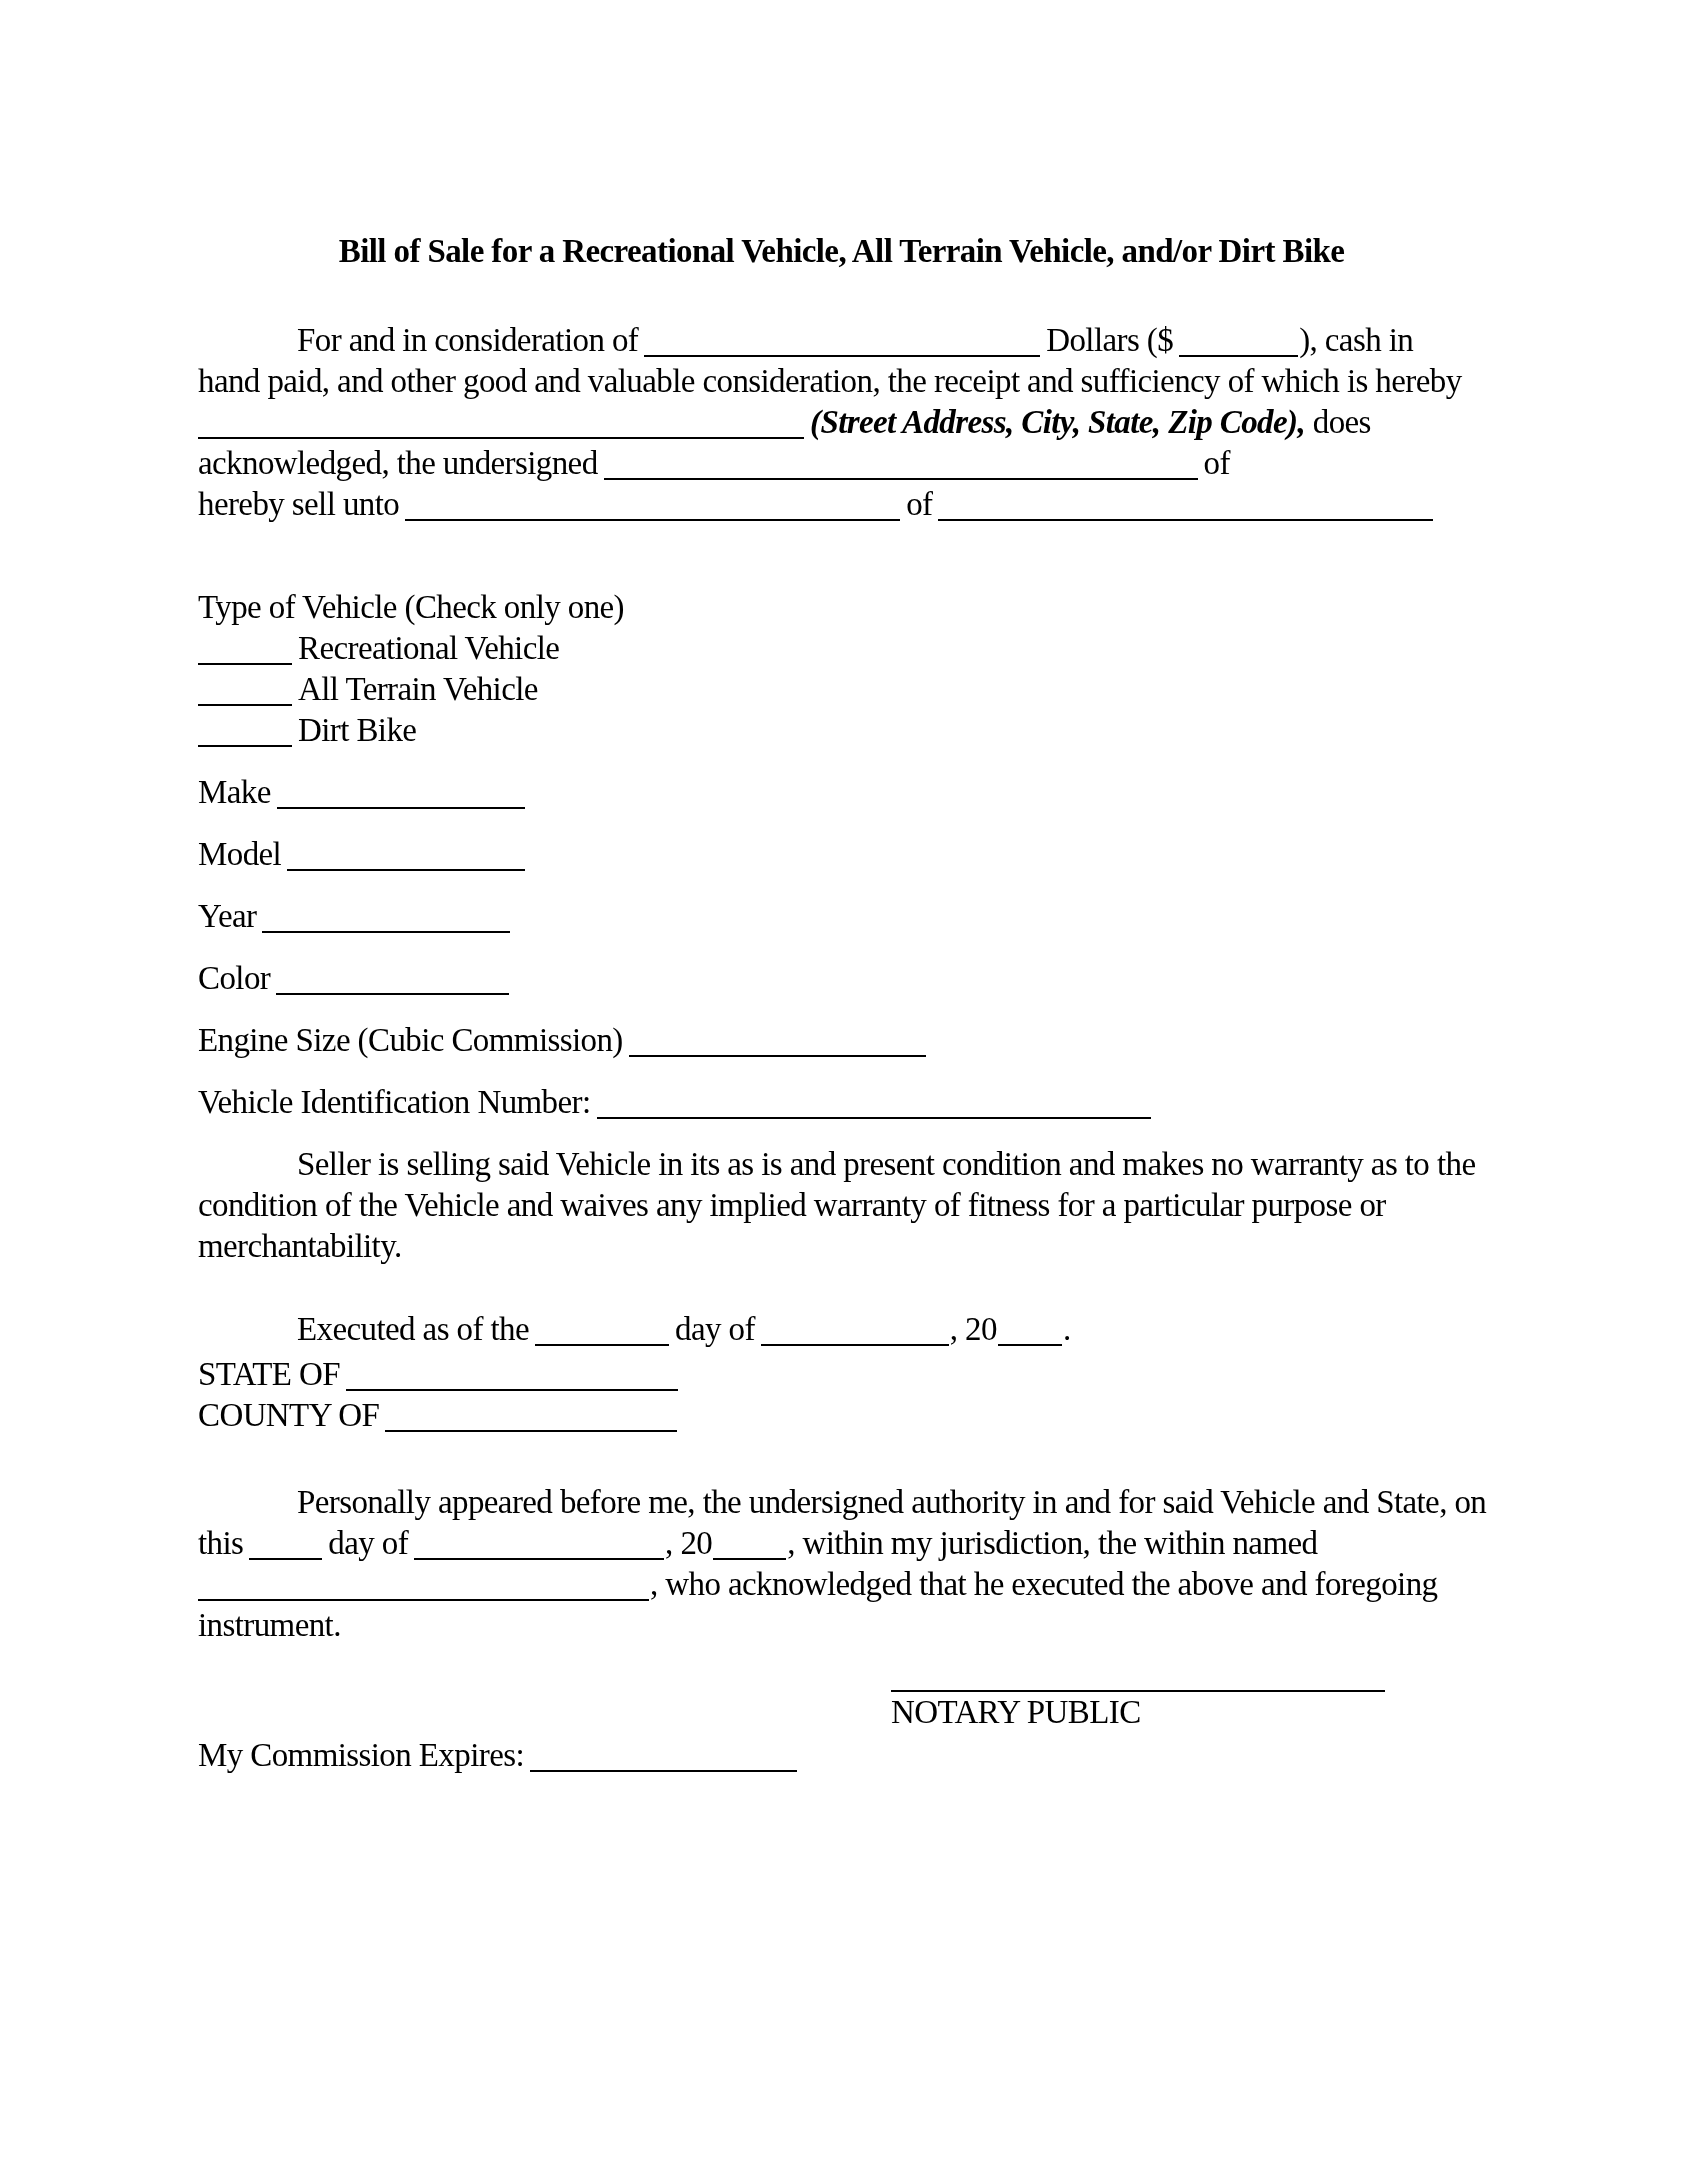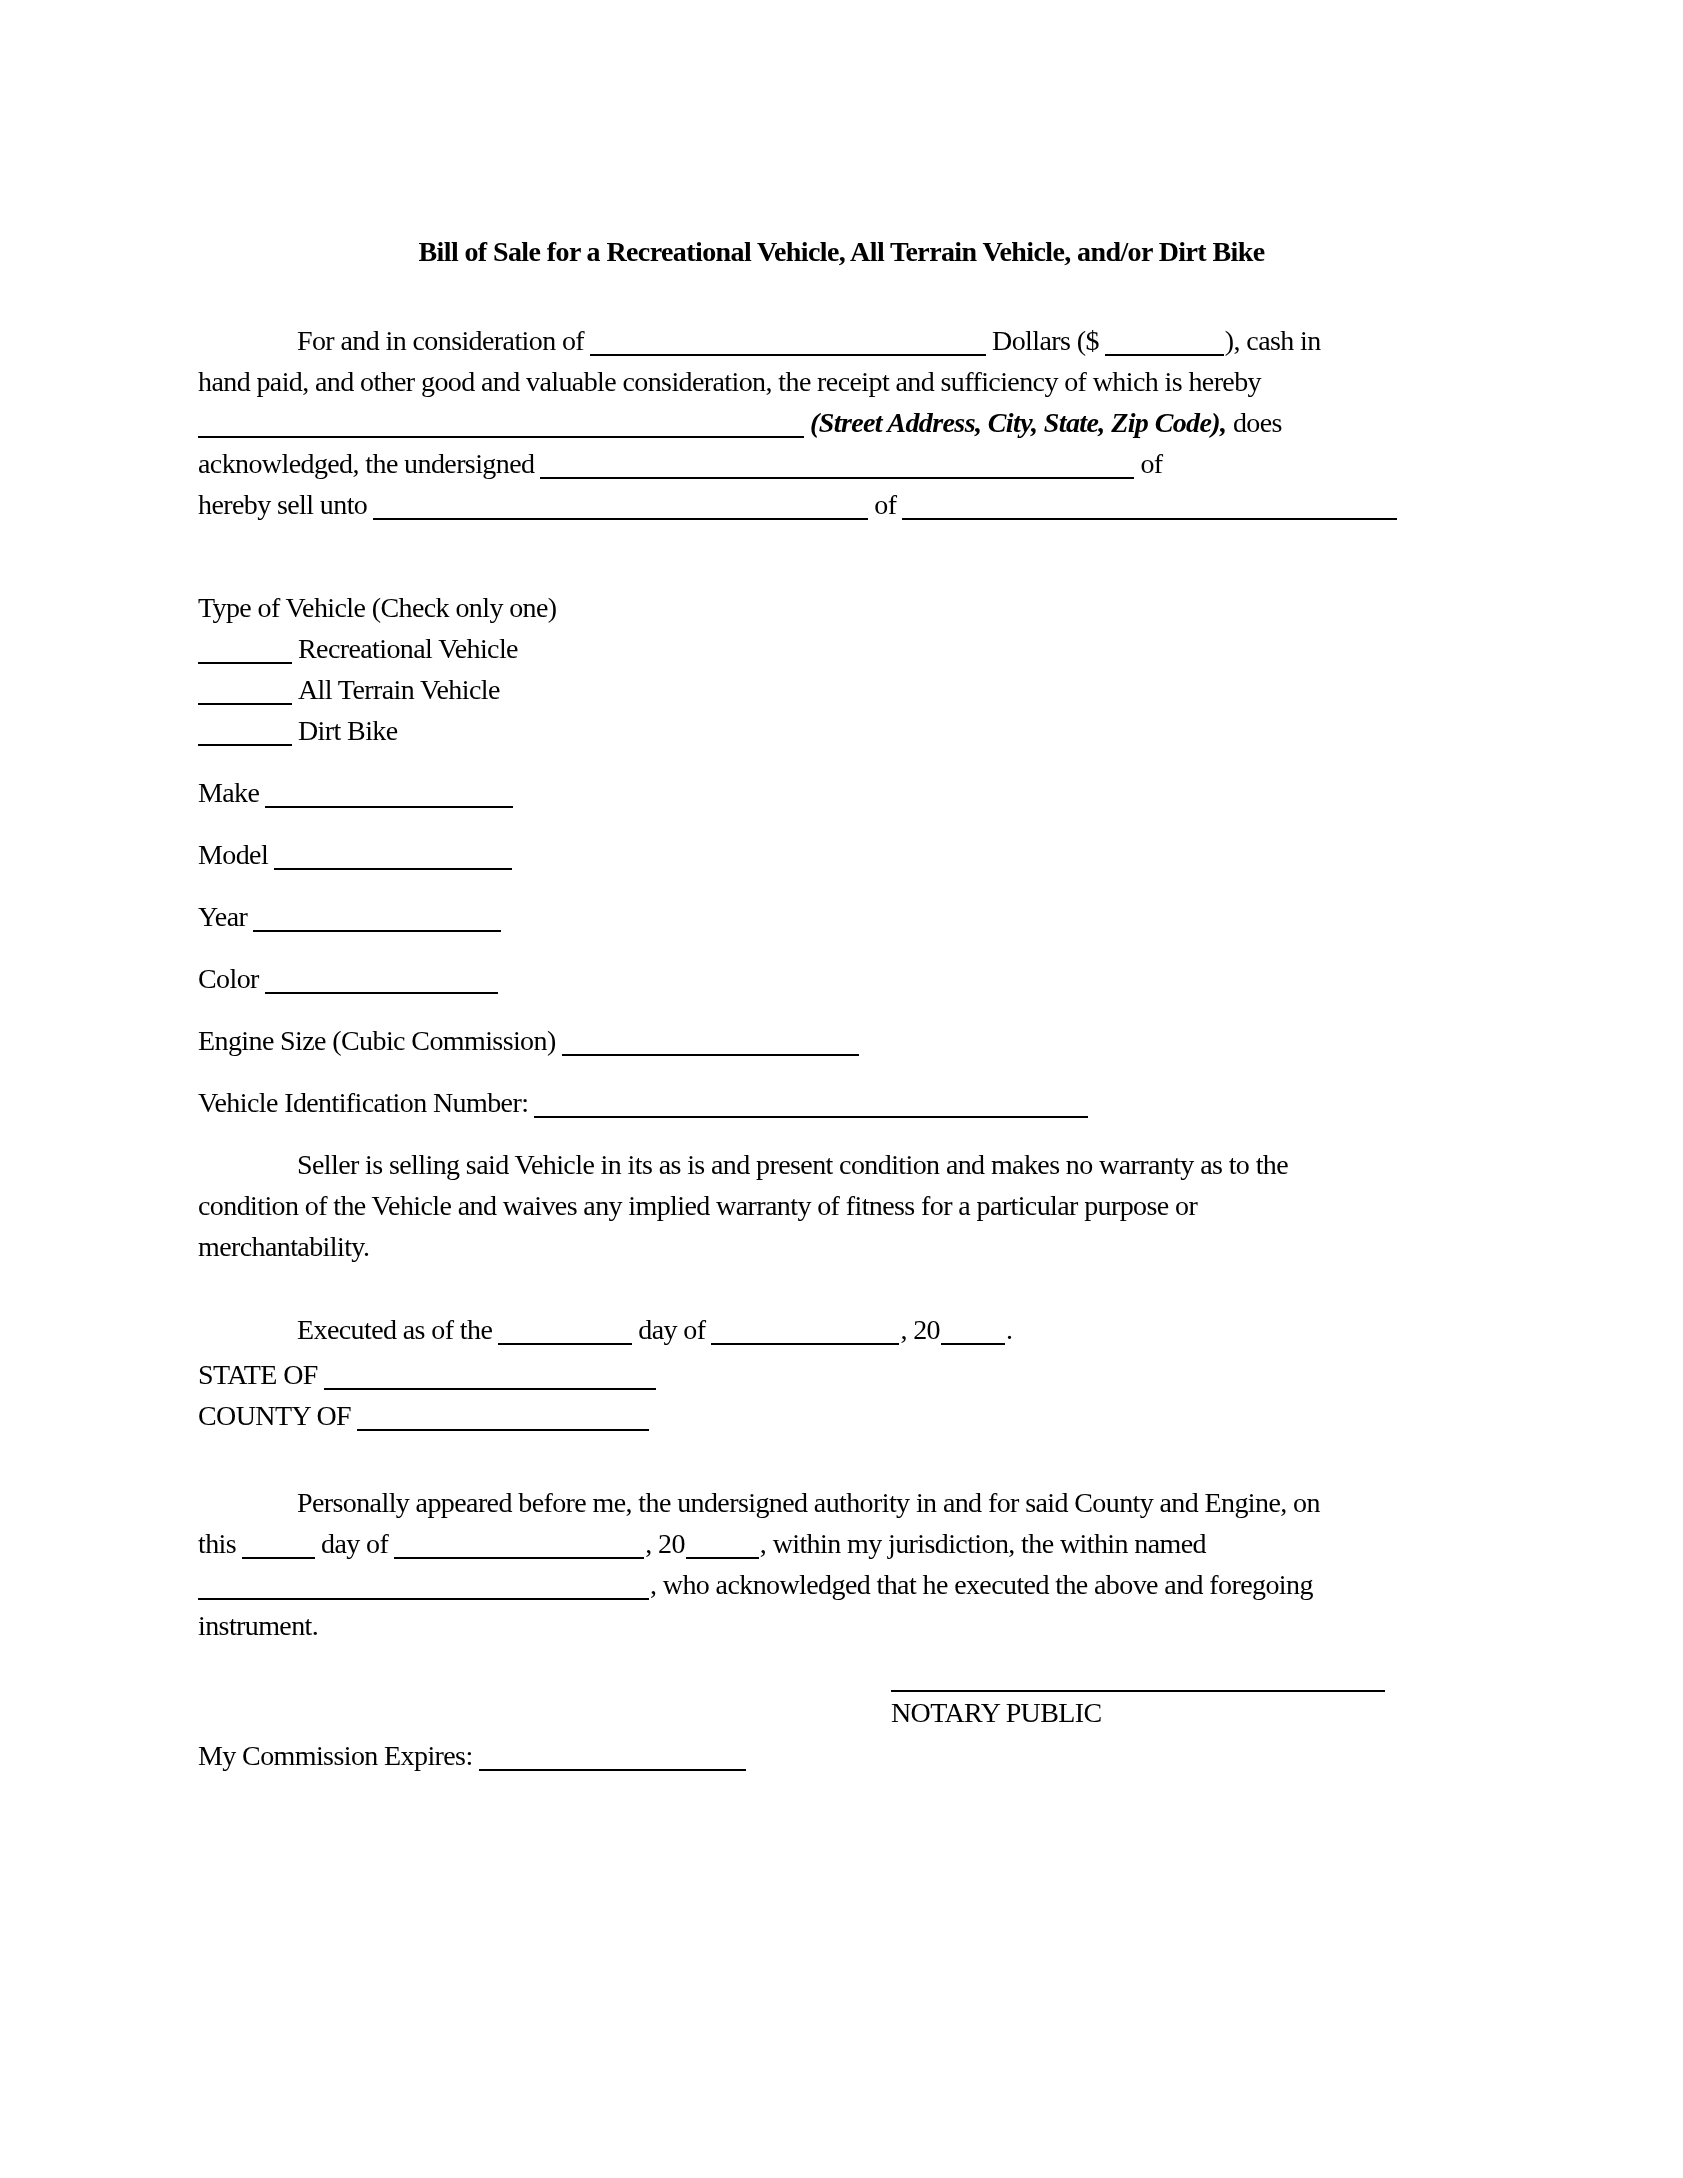--- a/index.html
+++ b/index.html
@@ -2,21 +2,21 @@
 <html><head>
 <meta charset="utf-8">
 <style>
   html,body{margin:0;padding:0;background:#e8e8e8;}
   .page{
     position:relative;
     width:1683px;height:2178px;
     margin:0 auto;
     background:#ffffff;
     font-family:"Liberation Serif","DejaVu Serif",serif;
-    font-size:28px;
+    font-size:33px;
     letter-spacing:-0.6px;
     line-height:41px;
     color:#000;
     overflow:hidden;
   }
   .content{padding:0 198px;}
   .line{white-space:nowrap;}
   .indent{text-indent:99px;}
   .title{
     margin-top:231px;
@@ -102,21 +102,21 @@
     </div>
 
 
     <div class="line caps" style="margin-top:4px">
       <span>STATE OF</span><span class="bl" style="width:332px"></span>
     </div>
     <div class="line caps">
       <span>COUNTY OF</span><span class="bl" style="width:292px"></span>
     </div>
 
-    <div class="line indent" style="margin-top:46px">Personally appeared before me, the undersigned authority in and for said County and Engine, on</div>
+    <div class="line indent" style="margin-top:46px">Personally appeared before me, the undersigned authority in and for said Vehicle and State, on</div>
     <div class="line">
       <span>this</span><span class="bl" style="width:73px"></span><span>day of</span><span class="bl tight" style="width:250px"></span><span>, 20</span><span class="bl tight" style="width:73px;margin-left:1px"></span><span>, within my jurisdiction, the within named</span>
     </div>
     <div class="line">
       <span class="bl flush tight" style="width:451px"></span><span>, who acknowledged that he executed the above and foregoing</span>
     </div>
     <div class="line">instrument.</div>
 
     <div class="notaryblock">
       <div class="rule"></div>

